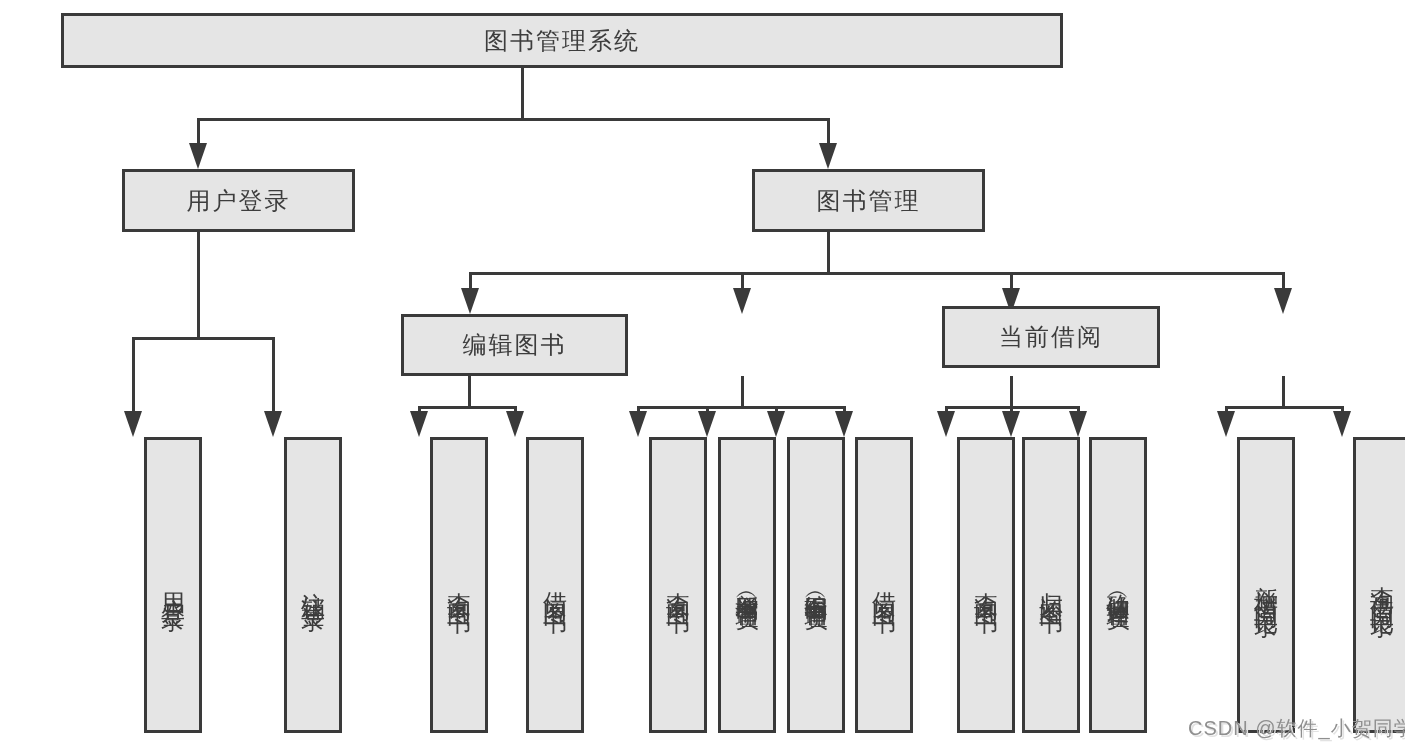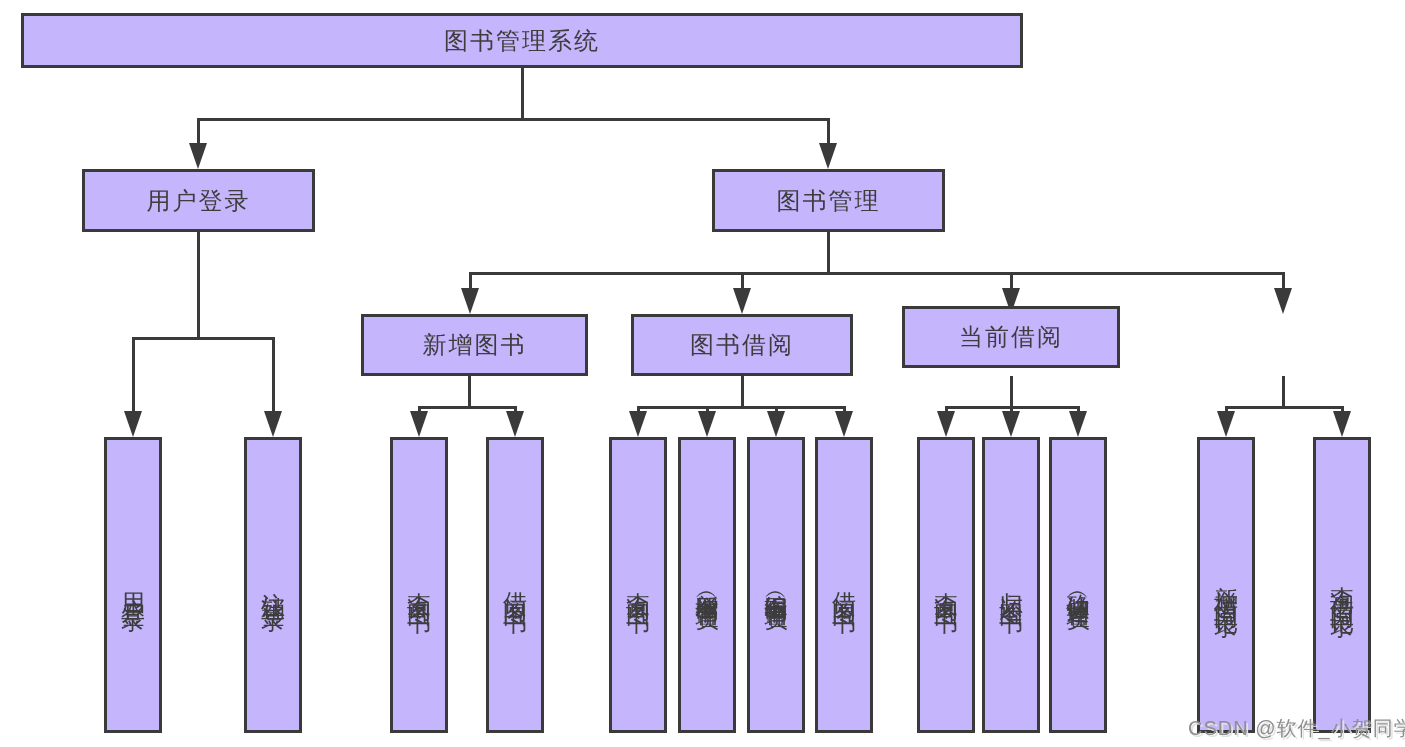--- a/index.html
+++ b/index.html
@@ -1,23 +1,23 @@
 <!DOCTYPE html>
 <html><head>
 <meta charset="utf-8">
 <style>
   html,body{margin:0;padding:0;background:#fff;}
   .canvas{
     position:relative;width:1405px;height:747px;background:#fff;overflow:hidden;
     font-family:"Liberation Sans","DejaVu Sans",sans-serif;
   }
   .node{
-    position:absolute;background:#c4b5fd;border:3px solid #3a3a3a;box-sizing:border-box;
+    position:absolute;background:#e5e5e5;border:3px solid #3a3a3a;box-sizing:border-box;
     display:flex;align-items:center;justify-content:center;
-    color:#3d3d3d;font-size:24px;letter-spacing:2px;white-space:nowrap;
+    color:#3d3d3d;font-size:24px;letter-spacing:2px;white-space:nowrap;margin-left:40px;
   }
   .vnode span{
     writing-mode:vertical-rl;text-orientation:mixed;
     letter-spacing:6px;line-height:1;
   }
   .vnode.tight span{letter-spacing:2px;font-size:23px;}
   .vl{position:absolute;width:3px;background:#3a3a3a;}
   .hl{position:absolute;height:3px;background:#3a3a3a;}
   .ar{
     position:absolute;width:0;height:0;
@@ -58,22 +58,21 @@
   <div class="hl" style="left:469px;top:272px;width:816px;"></div>
   <div class="vl" style="left:469px;top:272px;height:20px;"></div>
   <div class="ar" style="left:461px;top:288px;"></div>
   <div class="vl" style="left:741px;top:272px;height:20px;"></div>
   <div class="ar" style="left:733px;top:288px;"></div>
   <div class="vl" style="left:1010px;top:272px;height:20px;"></div>
   <div class="ar" style="left:1002px;top:288px;"></div>
   <div class="vl" style="left:1282px;top:272px;height:20px;"></div>
   <div class="ar" style="left:1274px;top:288px;"></div>
 
-  <div class="node" style="left:361px;top:314px;width:227px;height:62px;">新增图书</div>
-  <div class="node" style="left:631px;top:314px;width:222px;height:62px;">图书借阅</div>
+  <div class="node" style="left:361px;top:314px;width:227px;height:62px;">编辑图书</div>
   <div class="node" style="left:902px;top:306px;width:218px;height:62px;">当前借阅</div>
 
   <div class="vl" style="left:468px;top:376px;height:31px;"></div>
   <div class="hl" style="left:418px;top:406px;width:99px;"></div>
   <div class="vl" style="left:418px;top:406px;height:8px;"></div>
   <div class="ar" style="left:410px;top:411px;"></div>
   <div class="vl" style="left:514px;top:406px;height:8px;"></div>
   <div class="ar" style="left:506px;top:411px;"></div>
 
   <div class="vl" style="left:741px;top:376px;height:31px;"></div>

